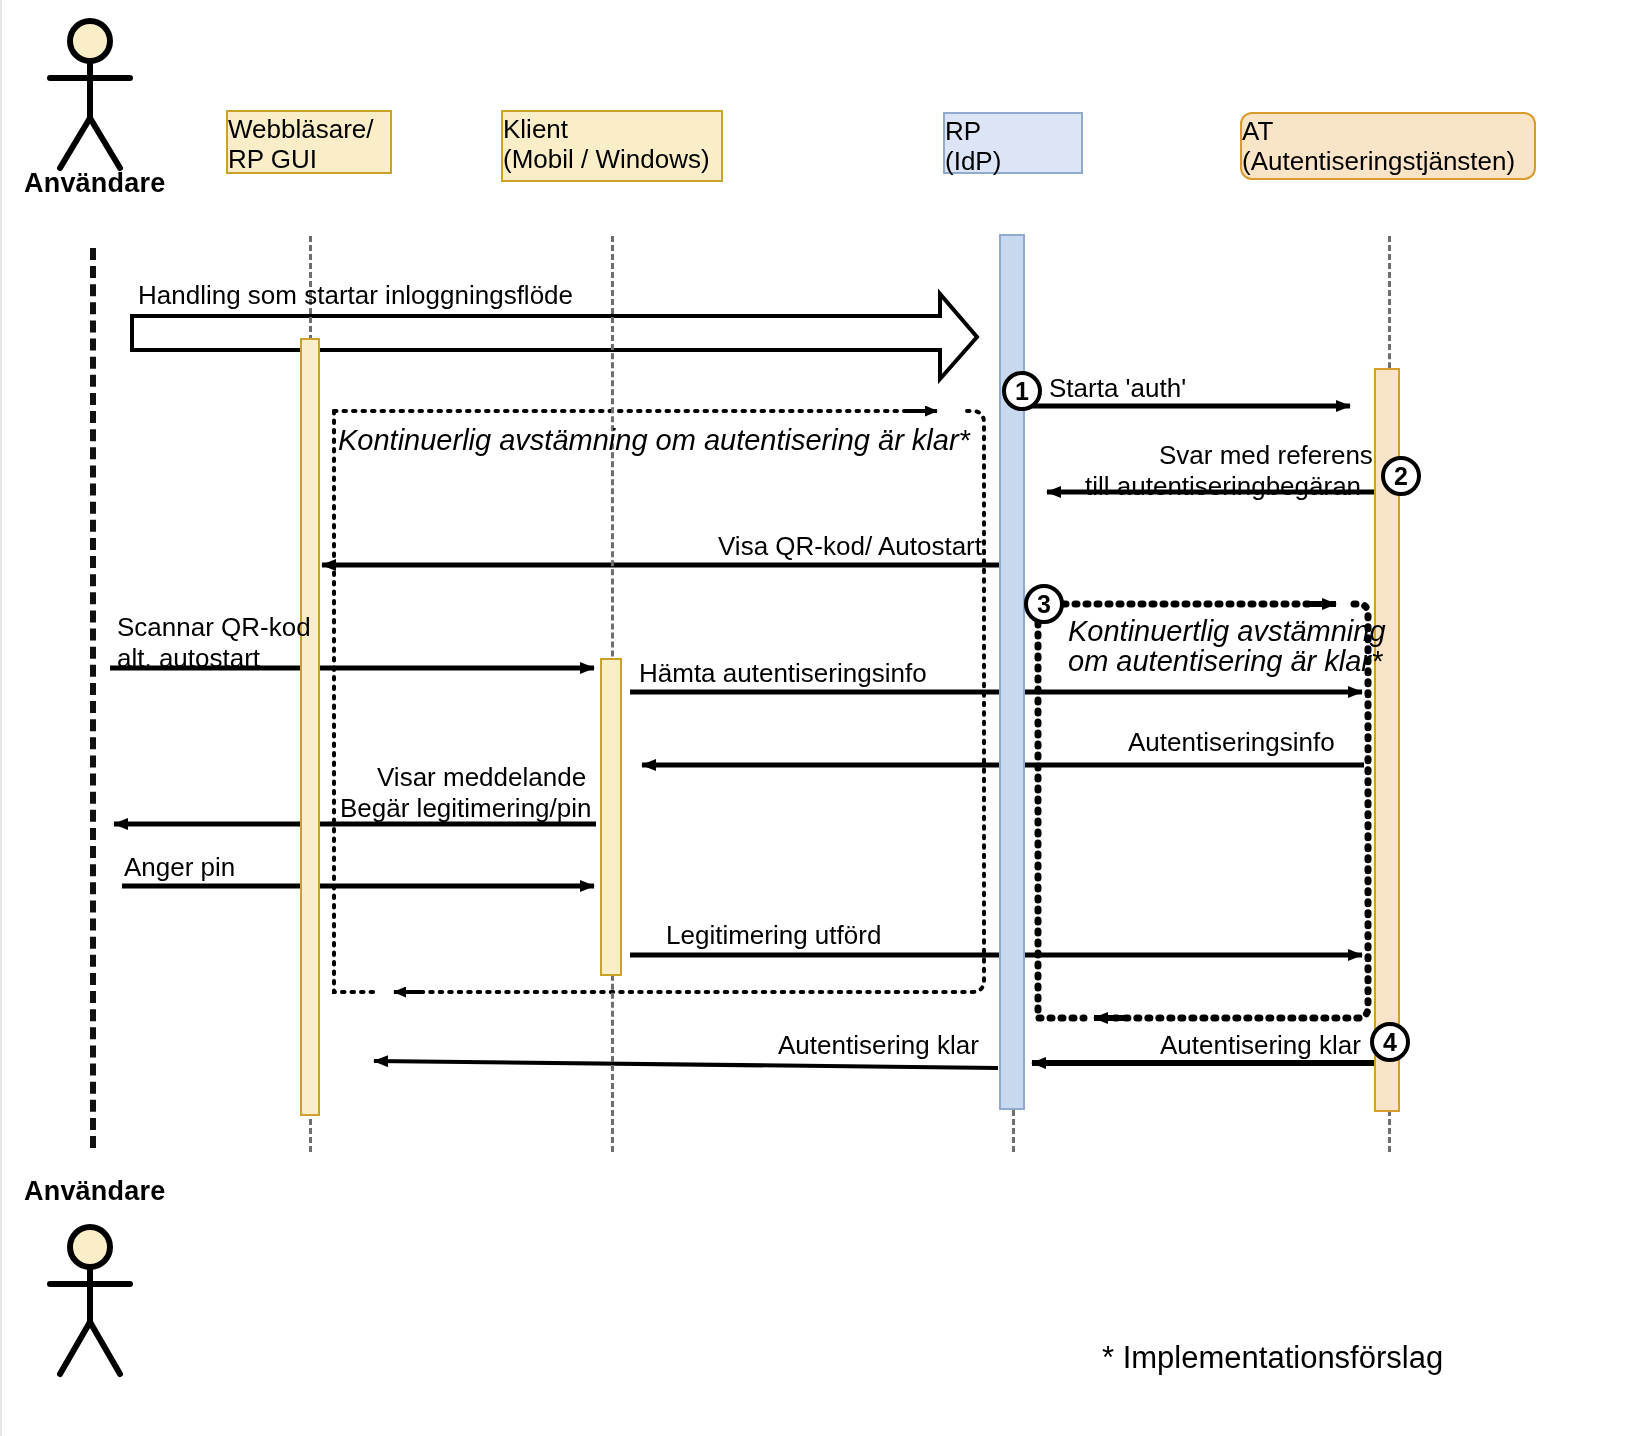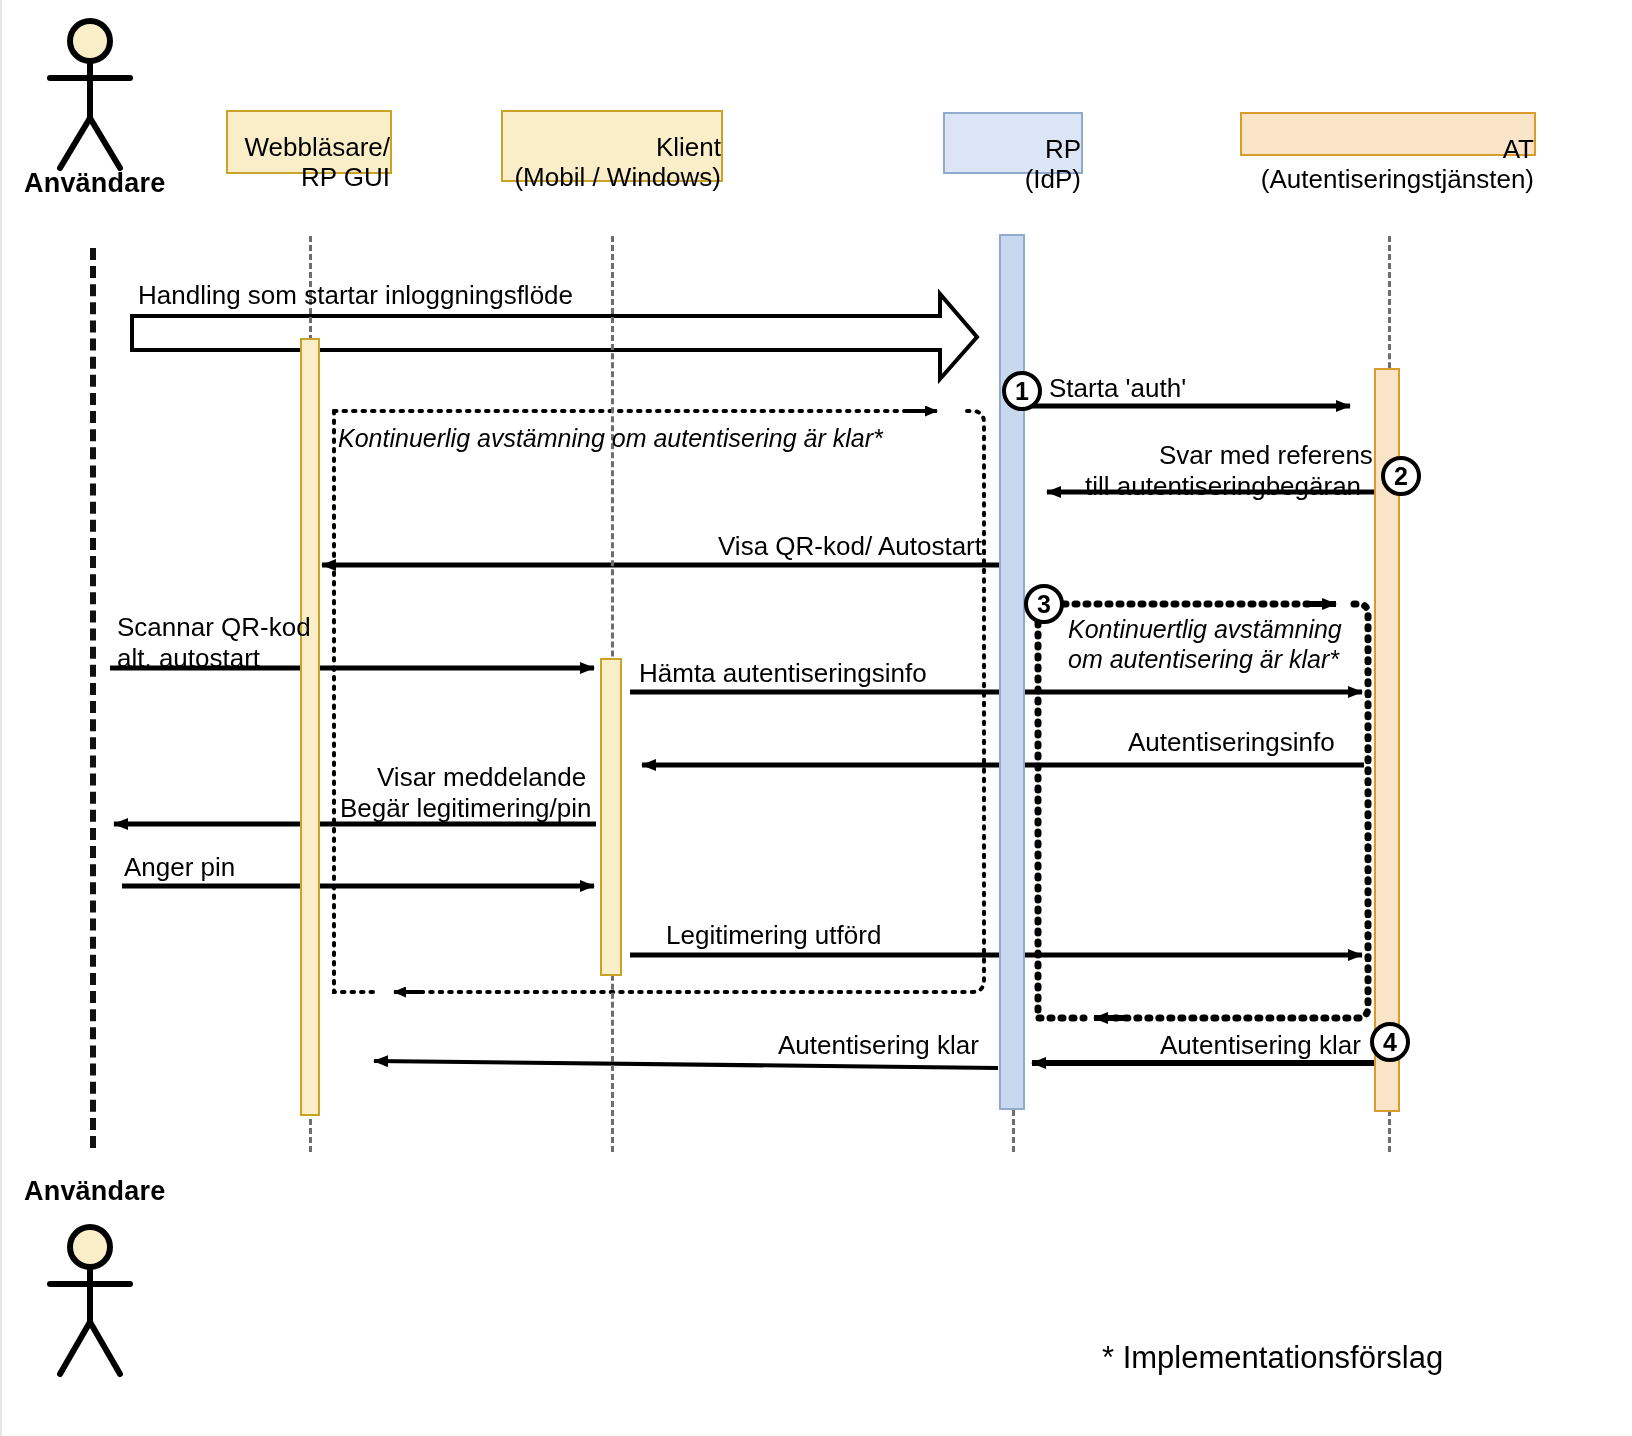--- a/index.html
+++ b/index.html
@@ -11,31 +11,31 @@
     position:relative;
     width:1632px;
     height:1436px;
     background:#ffffff;
     overflow:hidden;
     border-left:2px solid #e6e6e6;
     box-sizing:border-box;
   }
   .lbl{position:absolute;white-space:pre;line-height:1.12;}
   .msg{font-size:26px;}
-  .msg-i{font-size:25px;font-style:italic;}
+  .msg-i{font-size:29px;font-style:italic;}
   .actor-name{font-size:27px;font-weight:bold;letter-spacing:.2px;}
   .box{
     position:absolute;
     box-sizing:border-box;
     border:2px solid #c9a227;
     background:#faeec8;
-    text-align:right;
+    text-align:left;
     font-size:26px;
     line-height:1.16;
-    padding-top:20px;
+    padding-top:2px;
   }
   .box.blue{border-color:#8fa9cf;background:#dbe5f5;}
   .box.orange{border-color:#d99b2b;background:#fae4c8;}
   .lifeline{position:absolute;width:0;border-left:3px dashed #6e6e6e;}
   .lifeline.heavy{border-left:6px dashed #111;}
   .act{position:absolute;box-sizing:border-box;border:2px solid #c9a227;background:#faeec8;}
   .act.blue{border-color:#8fa9cf;background:#c8d8ef;}
   .act.orange{border-color:#d99b2b;background:#fae4c8;}
   svg.overlay{position:absolute;left:0;top:0;width:1632px;height:1436px;pointer-events:none;}
   .num{
@@ -167,21 +167,21 @@
   <div class="box" style="left:499px;top:110px;width:222px;height:72px;">
     <div>Klient</div>
     <div>(Mobil / Windows)</div>
   </div>
 
   <div class="box blue" style="left:941px;top:112px;width:140px;height:62px;">
     <div>RP</div>
     <div>(IdP)</div>
   </div>
 
-  <div class="box orange" style="left:1238px;top:112px;width:296px;height:44px;">
+  <div class="box orange" style="left:1238px;top:112px;width:296px;height:68px;border-radius:12px;">
     <div>AT</div>
     <div>(Autentiseringstjänsten)</div>
   </div>
 
   <div class="lbl actor-name" style="left:22px;top:168px;">Användare</div>
   <div class="lbl actor-name" style="left:22px;top:1176px;">Användare</div>
 
   <div class="lbl msg" style="left:136px;top:281px;">Handling som startar inloggningsflöde</div>
 
   <div class="lbl msg" style="left:1047px;top:374px;">Starta 'auth'</div>

